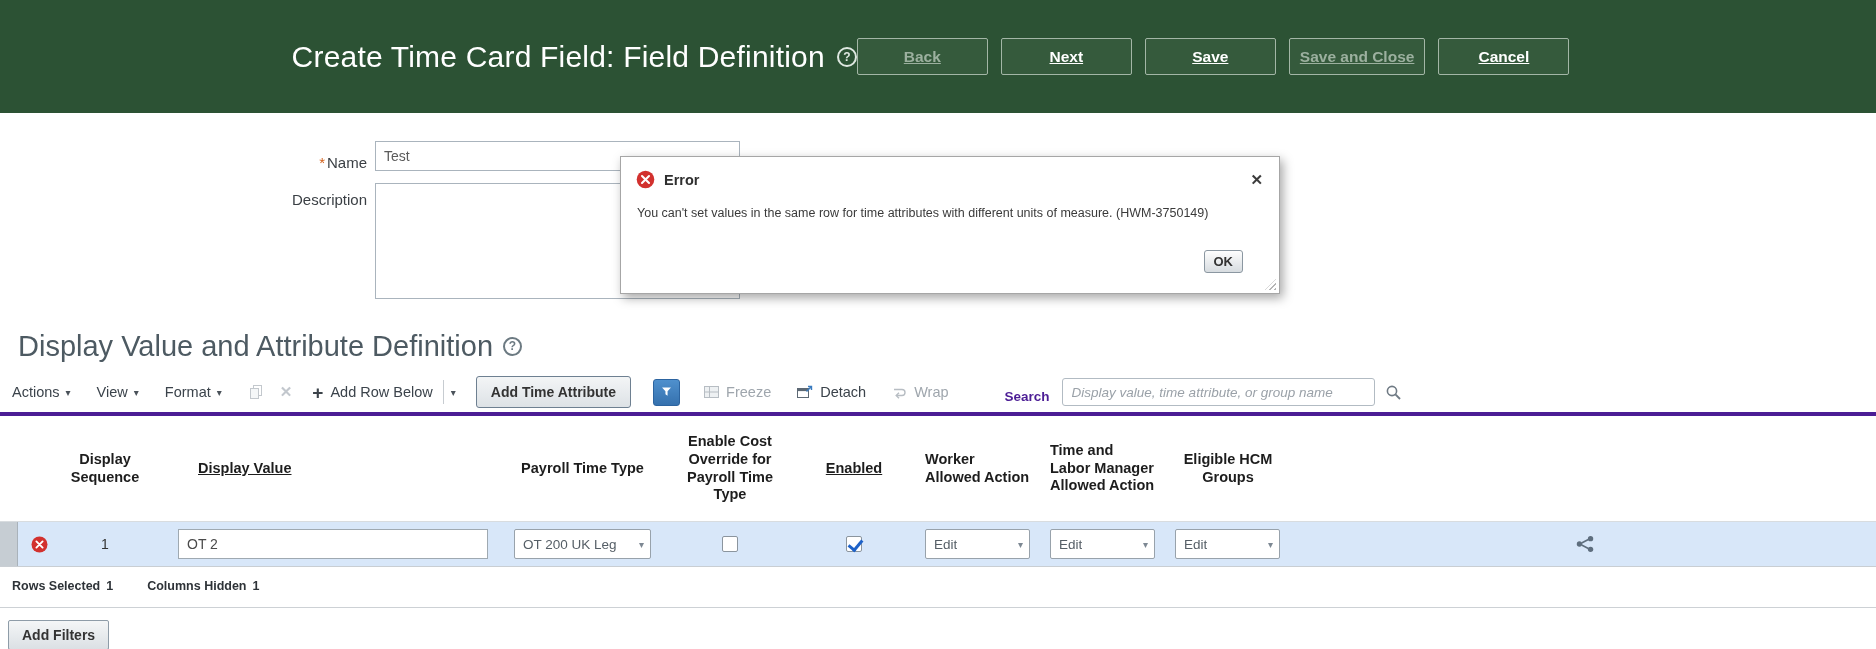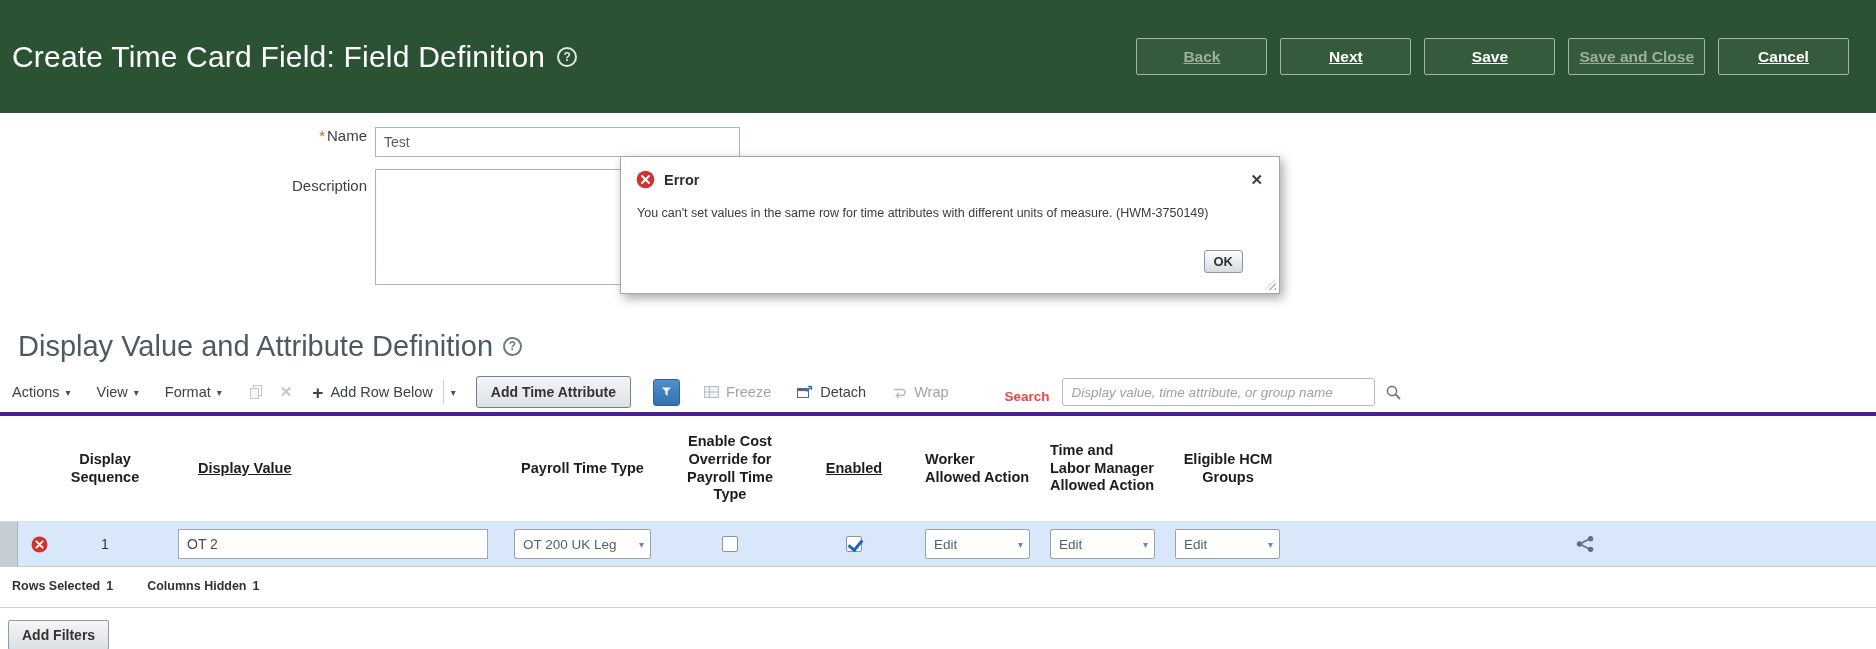--- a/index.html
+++ b/index.html
@@ -3,36 +3,36 @@
 <meta charset="utf-8">
 <style>
   * { box-sizing: border-box; }
   html,body { margin:0; padding:0; background:#fff; }
   body { font-family:"Liberation Sans", sans-serif; color:#333; }
   .app { position:relative; width:1876px; height:649px; overflow:hidden; background:#fff; }
   button, input, textarea { font-family:inherit; }
 
   
   .topbar { position:absolute; top:0; left:0; right:0; height:113px; background:#2c5234;
-            display:flex; align-items:center; justify-content:space-between; padding:0 27px 0 12px; }
+            display:flex; align-items:center; justify-content:center; padding:0 27px 0 12px; }
   .title-wrap { display:flex; align-items:center; gap:12px; }
   .title-text { color:#fff; font-size:30px; font-weight:normal; letter-spacing:.2px; }
   .help-badge { display:inline-flex; align-items:center; justify-content:center; width:20px; height:20px;
                 border-radius:50%; border:2px solid; font-size:12px; font-weight:bold; cursor:pointer; }
   .help-light { color:#dfe8e1; border-color:#dfe8e1; }
   .help-gray { color:#6c7a82; border-color:#6c7a82; width:19px; height:19px; }
   .topbar-buttons { display:flex; gap:13px; }
   .hbtn { min-width:131px; height:37px; background:#355a3c; border:1px solid #a3b6a6; border-radius:2px;
           color:#fff; font-size:15.5px; font-weight:bold; text-decoration:underline; cursor:pointer; padding:0 10px; }
   .hbtn.is-disabled { color:#9cb09f; cursor:default; }
 
   
   .form-area { position:absolute; top:113px; left:0; width:900px; }
   .frow { display:flex; }
-  .frow-name { margin-top:14px; align-items:flex-start; }
+  .frow-name { margin-top:28px; align-items:flex-end; }
   .frow-desc { margin-top:12px; align-items:flex-start; }
   .flabel { width:375px; text-align:right; padding-right:8px; font-size:15px; color:#3a3f44; }
   .frow-desc .flabel { padding-top:8px; }
   .req { color:#d2601a; margin-right:2px; font-size:15px; }
   .ftext { border:1px solid #aab4bd; background:#fff; font-size:14px; color:#5b5b5b; padding:2px 8px; }
   .name-input { width:365px; height:30px; }
   .desc-input { width:365px; height:116px; resize:none; }
 
   
   .dialog { position:absolute; left:620px; top:156px; width:660px; height:138px; background:#fff;
@@ -65,21 +65,21 @@
   .vsep { width:1px; height:24px; background:#c7ccd1; margin-right:7px; }
   .split-caret { font-size:10px; color:#4a525a; margin-right:20px; cursor:pointer; }
   .attr-btn { padding:7px 14px; font-size:14px; font-weight:bold; color:#333;
               background:linear-gradient(#f3f5f6,#dde2e6); border:1px solid #6e8091; border-radius:3px;
               margin-right:22px; cursor:pointer; }
   .qbe-btn { width:27px; height:27px; display:inline-flex; align-items:center; justify-content:center;
              background:linear-gradient(#4f90cd,#3571ae); border:1px solid #2c64a0; border-radius:3px;
              margin-right:24px; cursor:pointer; }
   .tool { display:inline-flex; align-items:center; gap:7px; margin-right:26px; cursor:pointer; color:#3b434b; }
   .tool.is-disabled { color:#9fa6ad; cursor:default; }
-  .search-label { font-size:13.5px; font-weight:bold; color:#ef4444; margin-left:30px; margin-right:12px;margin-top:8px; }
+  .search-label { font-size:13.5px; font-weight:bold; color:#4c1d95; margin-left:30px; margin-right:12px;margin-top:8px; }
   .search-input { width:313px; height:28px; border:1px solid #b2bbc3; border-radius:3px; padding:0 9px;
                   font-size:13.5px; color:#444; }
   .search-input::placeholder { font-style:italic; color:#9aa1a8; }
   .search-go { display:inline-flex; margin-left:10px; cursor:pointer; }
 
   
   .ghead, .grow { display:grid; grid-template-columns:18px 42px 90px 350px 165px 130px 118px 125px 125px 130px 1fr;
                   align-items:center; }
   .ghead { height:106px; border-bottom:1px solid #d8dcdf; background:#fff; }
   .grow { height:45px; background:#d8e7f9; border-bottom:1px solid #c9ced3; }

